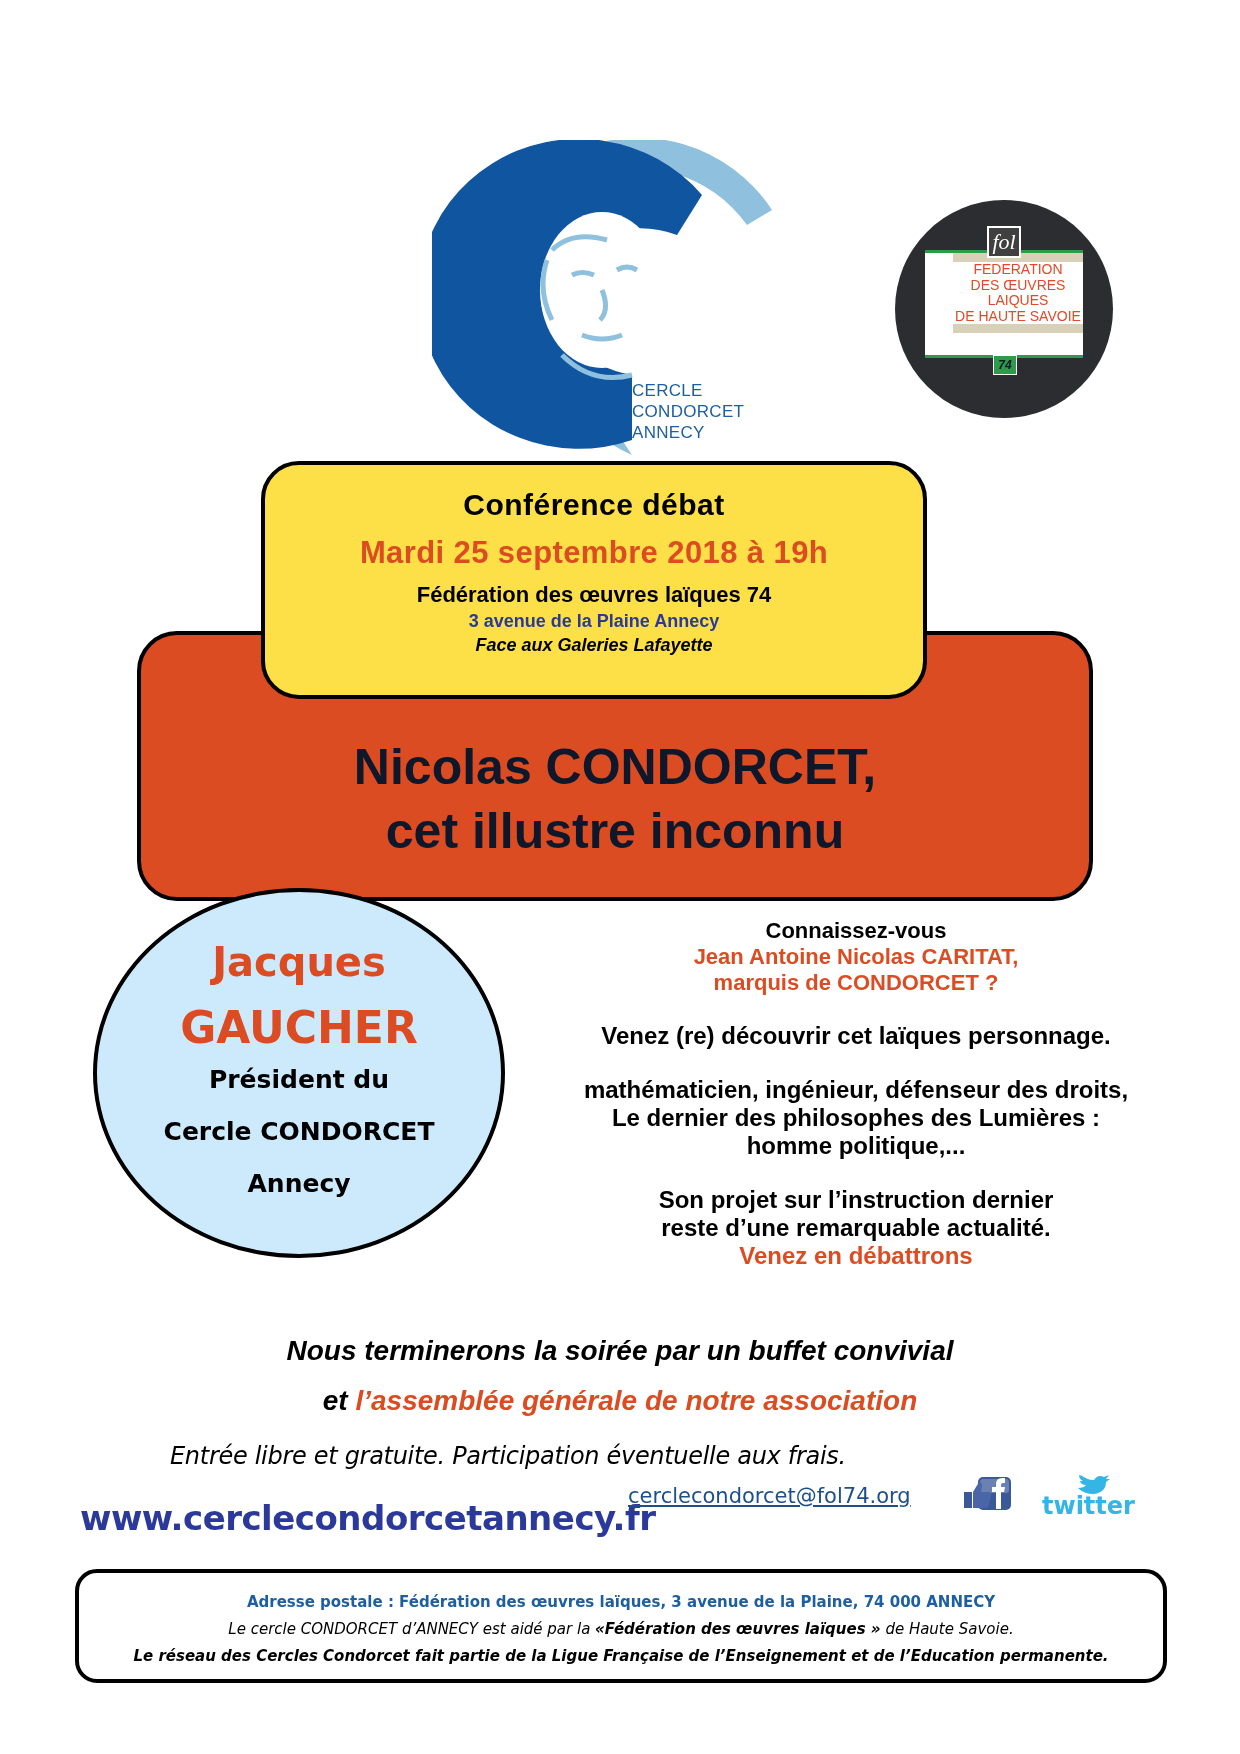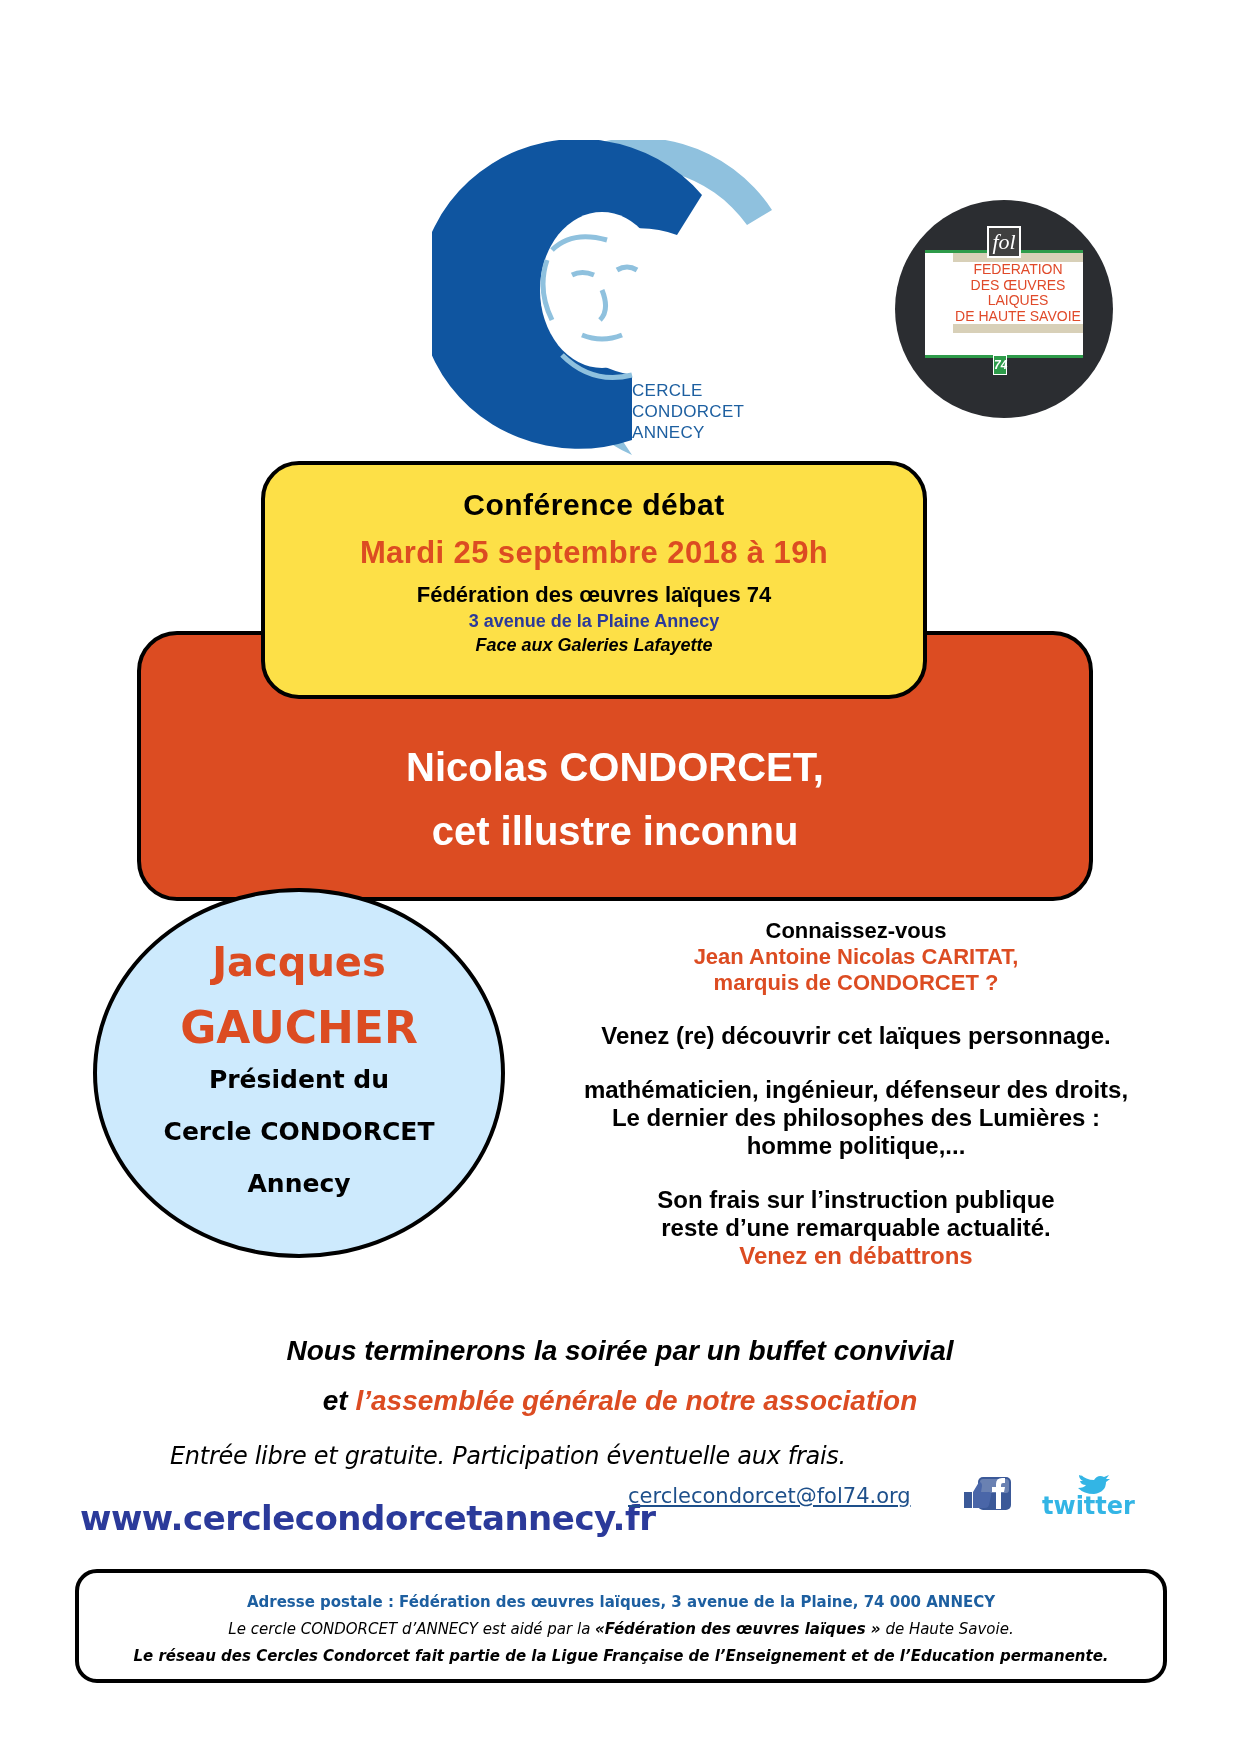--- a/index.html
+++ b/index.html
@@ -11,25 +11,25 @@
   
   #c-logo { left: 432px; top: 140px; width: 345px; height: 320px; }
   #c-logo-text { left: 632px; top: 380px; color: #1d5fa0; font-weight: normal; font-size: 17px; line-height: 21px; letter-spacing: 0.3px; }
 
   
   #fol-logo { left: 895px; top: 200px; width: 218px; height: 218px; border-radius: 50%; background: #2b2d31; }
   #fol-inner { position: absolute; left: 30px; top: 50px; width: 158px; height: 108px; background: #fff; border-top: 3px solid #2e9b4a; border-bottom: 3px solid #2e9b4a; padding-left: 28px; }
   #fol-inner .band { height: 9px; background: #d8d0b8; }
   #fol-text { color: #e04a2a; font-size: 14px; line-height: 15.5px; text-align: center; font-weight: normal; }
   #fol-badge-top { position: absolute; left: 92px; top: 26px; width: 34px; height: 32px; background: #404040; border: 2px solid #fff; color: #fff; font-family: "Liberation Serif", serif; font-style: italic; font-size: 22px; line-height: 28px; text-align: center; }
-  #fol-badge-bot { position: absolute; left: 98px; top: 155px; width: 14px; height: 20px; background: #2e9b4a; border: 1px solid #fff; color: #ffffff; font-weight: bold; font-style: italic; font-size: 12px; line-height: 18px; text-align: center; }
+  #fol-badge-bot { position: absolute; left: 98px; top: 155px; width: 24px; height: 20px; background: #2e9b4a; border: 1px solid #fff; color: #0f172a; font-weight: bold; font-style: italic; font-size: 12px; line-height: 18px; text-align: center; }
 
   
   #title-box { left: 137px; top: 631px; width: 956px; height: 270px; background: #dc4c22; border: 4px solid #000; border-radius: 40px; }
-  #title-text { position: absolute; left: 0; right: 0; top: 100px; text-align: center; color: #ffffff; font-weight: bold; font-size: 40px; line-height: 64px; }
+  #title-text { position: absolute; left: 0; right: 0; top: 100px; text-align: center; color: #0f172a; font-weight: bold; font-size: 50px; line-height: 64px; }
 
   
   #info-box { left: 261px; top: 461px; width: 666px; height: 238px; background: #fde047; border: 4px solid #000; border-radius: 38px; text-align: center; }
   #info-title { margin-top: 22px; font-weight: bold; font-size: 30px; line-height: 36px; letter-spacing: 0.5px; }
   #info-date { margin-top: 12px; color: #dc4c22; font-weight: bold; font-size: 31px; line-height: 36px; letter-spacing: 0.4px; }
   #info-venue { margin-top: 10px; font-weight: bold; font-size: 22px; line-height: 28px; }
   #info-address { color: #2b3a9a; font-weight: bold; font-size: 18px; line-height: 24px; }
   #info-note { font-weight: bold; font-style: italic; font-size: 18px; line-height: 24px; }
 
   
@@ -125,21 +125,21 @@
   <div class="q">Connaissez-vous</div>
   <div class="q red">Jean Antoine Nicolas CARITAT,</div>
   <div class="q red">marquis de CONDORCET ?</div>
   <div class="gap"></div>
   <div class="big">Venez (re) découvrir cet laïques personnage.</div>
   <div class="gap"></div>
   <div class="big">mathématicien, ingénieur, défenseur des droits,</div>
   <div class="big">Le dernier des philosophes des Lumières :</div>
   <div class="big">homme politique,...</div>
   <div class="gap"></div>
-  <div class="big">Son frais sur l’instruction publique</div>
+  <div class="big">Son projet sur l’instruction dernier</div>
   <div class="big">reste d’une remarquable actualité.</div>
   <div class="big red">Venez en débattrons</div>
 </div>
 
 <div class="abs" id="closing-1">Nous terminerons la soirée par un buffet convivial</div>
 <div class="abs" id="closing-2">
   <span>et </span><span class="red">l’assemblée générale de notre association</span>
 </div>
 <div class="abs" id="entry">Entrée libre et gratuite. Participation éventuelle aux frais.</div>
 

